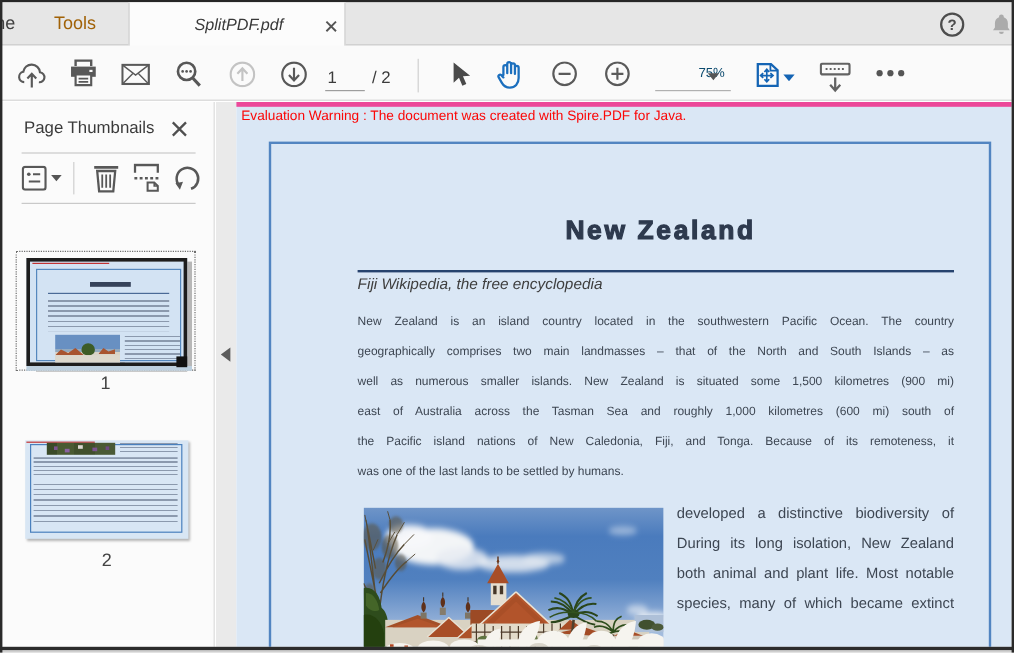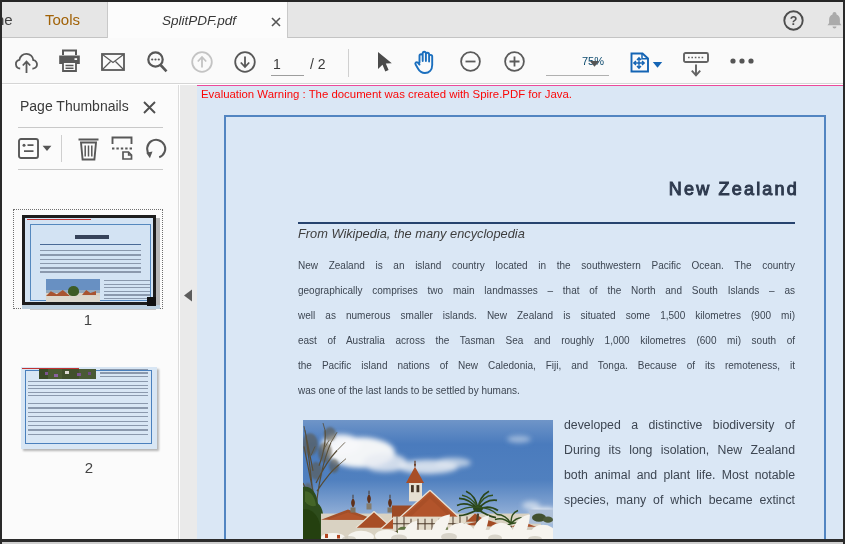--- a/index.html
+++ b/index.html
@@ -195,26 +195,26 @@
     </div>
     <div class="abs" style="left:21px;top:374px;width:136px;text-align:center;font-size:15px;color:#444;">2</div>
   </div>
 
   <div class="abs" style="left:180px;top:85px;width:17px;height:454px;background:#eaeaea;">
     <svg class="abs" style="left:3px;top:204px;" width="10" height="13" viewBox="0 0 10 13">
       <path d="M9 0.5 V12.5 L1 6.5 Z" fill="#5c5c5c"></path>
     </svg>
   </div>
 
-  <div class="abs" id="doc" style="left:197px;top:85px;width:646px;height:454px;background:#dae7f5;border-top:1px solid #ec4899;overflow:hidden;">
+  <div class="abs" id="doc" style="left:197px;top:85px;width:646px;height:454px;background:#dae7f5;border-top:4px solid #ec4899;overflow:hidden;">
     <div class="abs" style="left:4px;top:2px;font-size:11.4px;color:#fb0707;">Evaluation Warning : The document was created with Spire.PDF for Java.</div>
     <div class="abs" style="left:27px;top:29px;width:602px;height:600px;border:2px solid #5285c1;"></div>
-    <div class="abs" style="left:105px;top:90px;width:497px;text-align:right;font-size:18px;line-height:26px;font-weight:normal;color:#2e3a4e;letter-spacing:2.2px;-webkit-text-stroke:1px #2e3a4e;">New Zealand</div>
+    <div class="abs" style="left:105px;top:90px;width:497px;text-align:center;font-size:22px;line-height:26px;font-weight:bold;color:#2e3a4e;letter-spacing:2.2px;-webkit-text-stroke:1px #2e3a4e;">New Zealand</div>
     <div class="abs" style="left:101px;top:136px;width:497px;height:2px;background:#26436e;"></div>
-    <div class="abs" style="left:101px;top:140px;font-size:12.8px;font-style:italic;color:#3e3e3e;">From Wikipedia, the many encyclopedia</div>
+    <div class="abs" style="left:101px;top:140px;font-size:12.8px;font-style:italic;color:#3e3e3e;">Fiji Wikipedia, the free encyclopedia</div>
 
     <div class="abs" id="para1" style="left:101px;top:167px;width:497px;font-size:10px;line-height:25px;color:#3d4652;">
       <div class="jl">New Zealand is an island country located in the southwestern Pacific Ocean. The country</div>
       <div class="jl">geographically comprises two main landmasses – that of the North and South Islands – as</div>
       <div class="jl">well as numerous smaller islands. New Zealand is situated some 1,500 kilometres (900 mi)</div>
       <div class="jl">east of Australia across the Tasman Sea and roughly 1,000 kilometres (600 mi) south of</div>
       <div class="jl">the Pacific island nations of New Caledonia, Fiji, and Tonga. Because of its remoteness, it</div>
       <div>was one of the last lands to be settled by humans.</div>
     </div>
 

